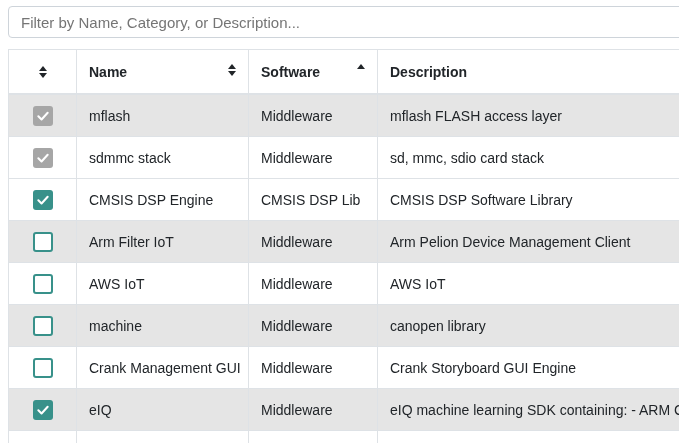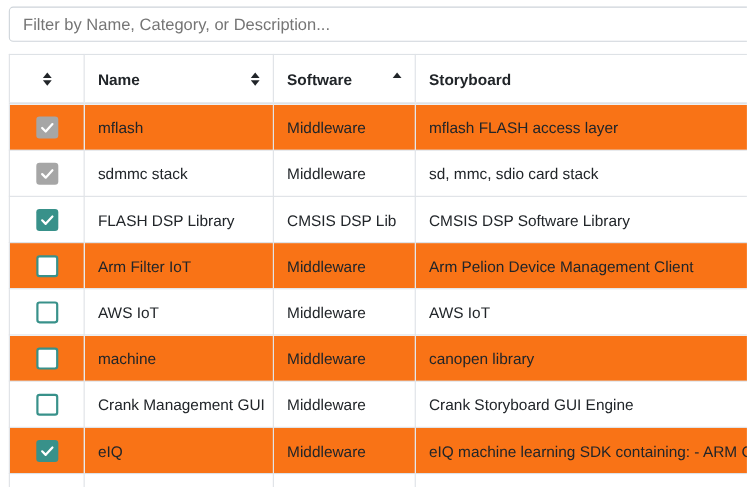--- a/index.html
+++ b/index.html
@@ -50,25 +50,25 @@
     white-space: nowrap;
     overflow: hidden;
   }
   .components thead th {
     height: 43px;
     font-weight: bold;
     border-bottom-width: 2px;
     background: #ffffff;
   }
   .components tbody td { height: 41px; background: transparent; }
-  .components tbody tr.shaded td { background: #f97316; margin-top: 12px; }
+  .components tbody tr.shaded td { background: #e5e5e5; margin-top: 12px; }
 
   .th-flex {
     display: flex;
-    align-items: center;
+    align-items: flex-start;
     justify-content: space-between;
   }
   .th-center {
     display: flex;
     align-items: center;
     justify-content: center;
   }
 
   .sort-icon {
     display: inline-flex;
@@ -143,21 +143,21 @@
           <div class="th-flex">
             <span>Software</span>
             <span class="sort-icon">
               <i class="caret-up"></i>
                 <i class="caret-down caret-hidden"></i>
             </span>
           </div>
         </th>
         <th>
           <div class="th-flex">
-            <span>Storyboard</span>
+            <span>Description</span>
           </div>
         </th>
       </tr>
     </thead>
     <tbody id="tbody">
         <tr class="shaded">
           <td class="cell-select">
             <span class="checkbox checked-disabled">
               <svg width="14" height="14" viewBox="0 0 24 24">
                 <path d="M4 12.5 L9.5 18 L20 6.5" fill="none" stroke="#ffffff" stroke-width="3.5" stroke-linecap="round" stroke-linejoin="round"></path>
@@ -181,21 +181,21 @@
           <td>sd, mmc, sdio card stack</td>
         </tr>
         <tr>
           <td class="cell-select">
             <span class="checkbox checked">
               <svg width="14" height="14" viewBox="0 0 24 24">
                 <path d="M4 12.5 L9.5 18 L20 6.5" fill="none" stroke="#ffffff" stroke-width="3.5" stroke-linecap="round" stroke-linejoin="round"></path>
               </svg>
             </span>
           </td>
-          <td>FLASH DSP Library</td>
+          <td>CMSIS DSP Engine</td>
           <td>CMSIS DSP Lib</td>
           <td>CMSIS DSP Software Library</td>
         </tr>
         <tr class="shaded">
           <td class="cell-select">
             <span class="checkbox unchecked"></span>
           </td>
           <td>Arm Filter IoT</td>
           <td>Middleware</td>
           <td>Arm Pelion Device Management Client</td>

